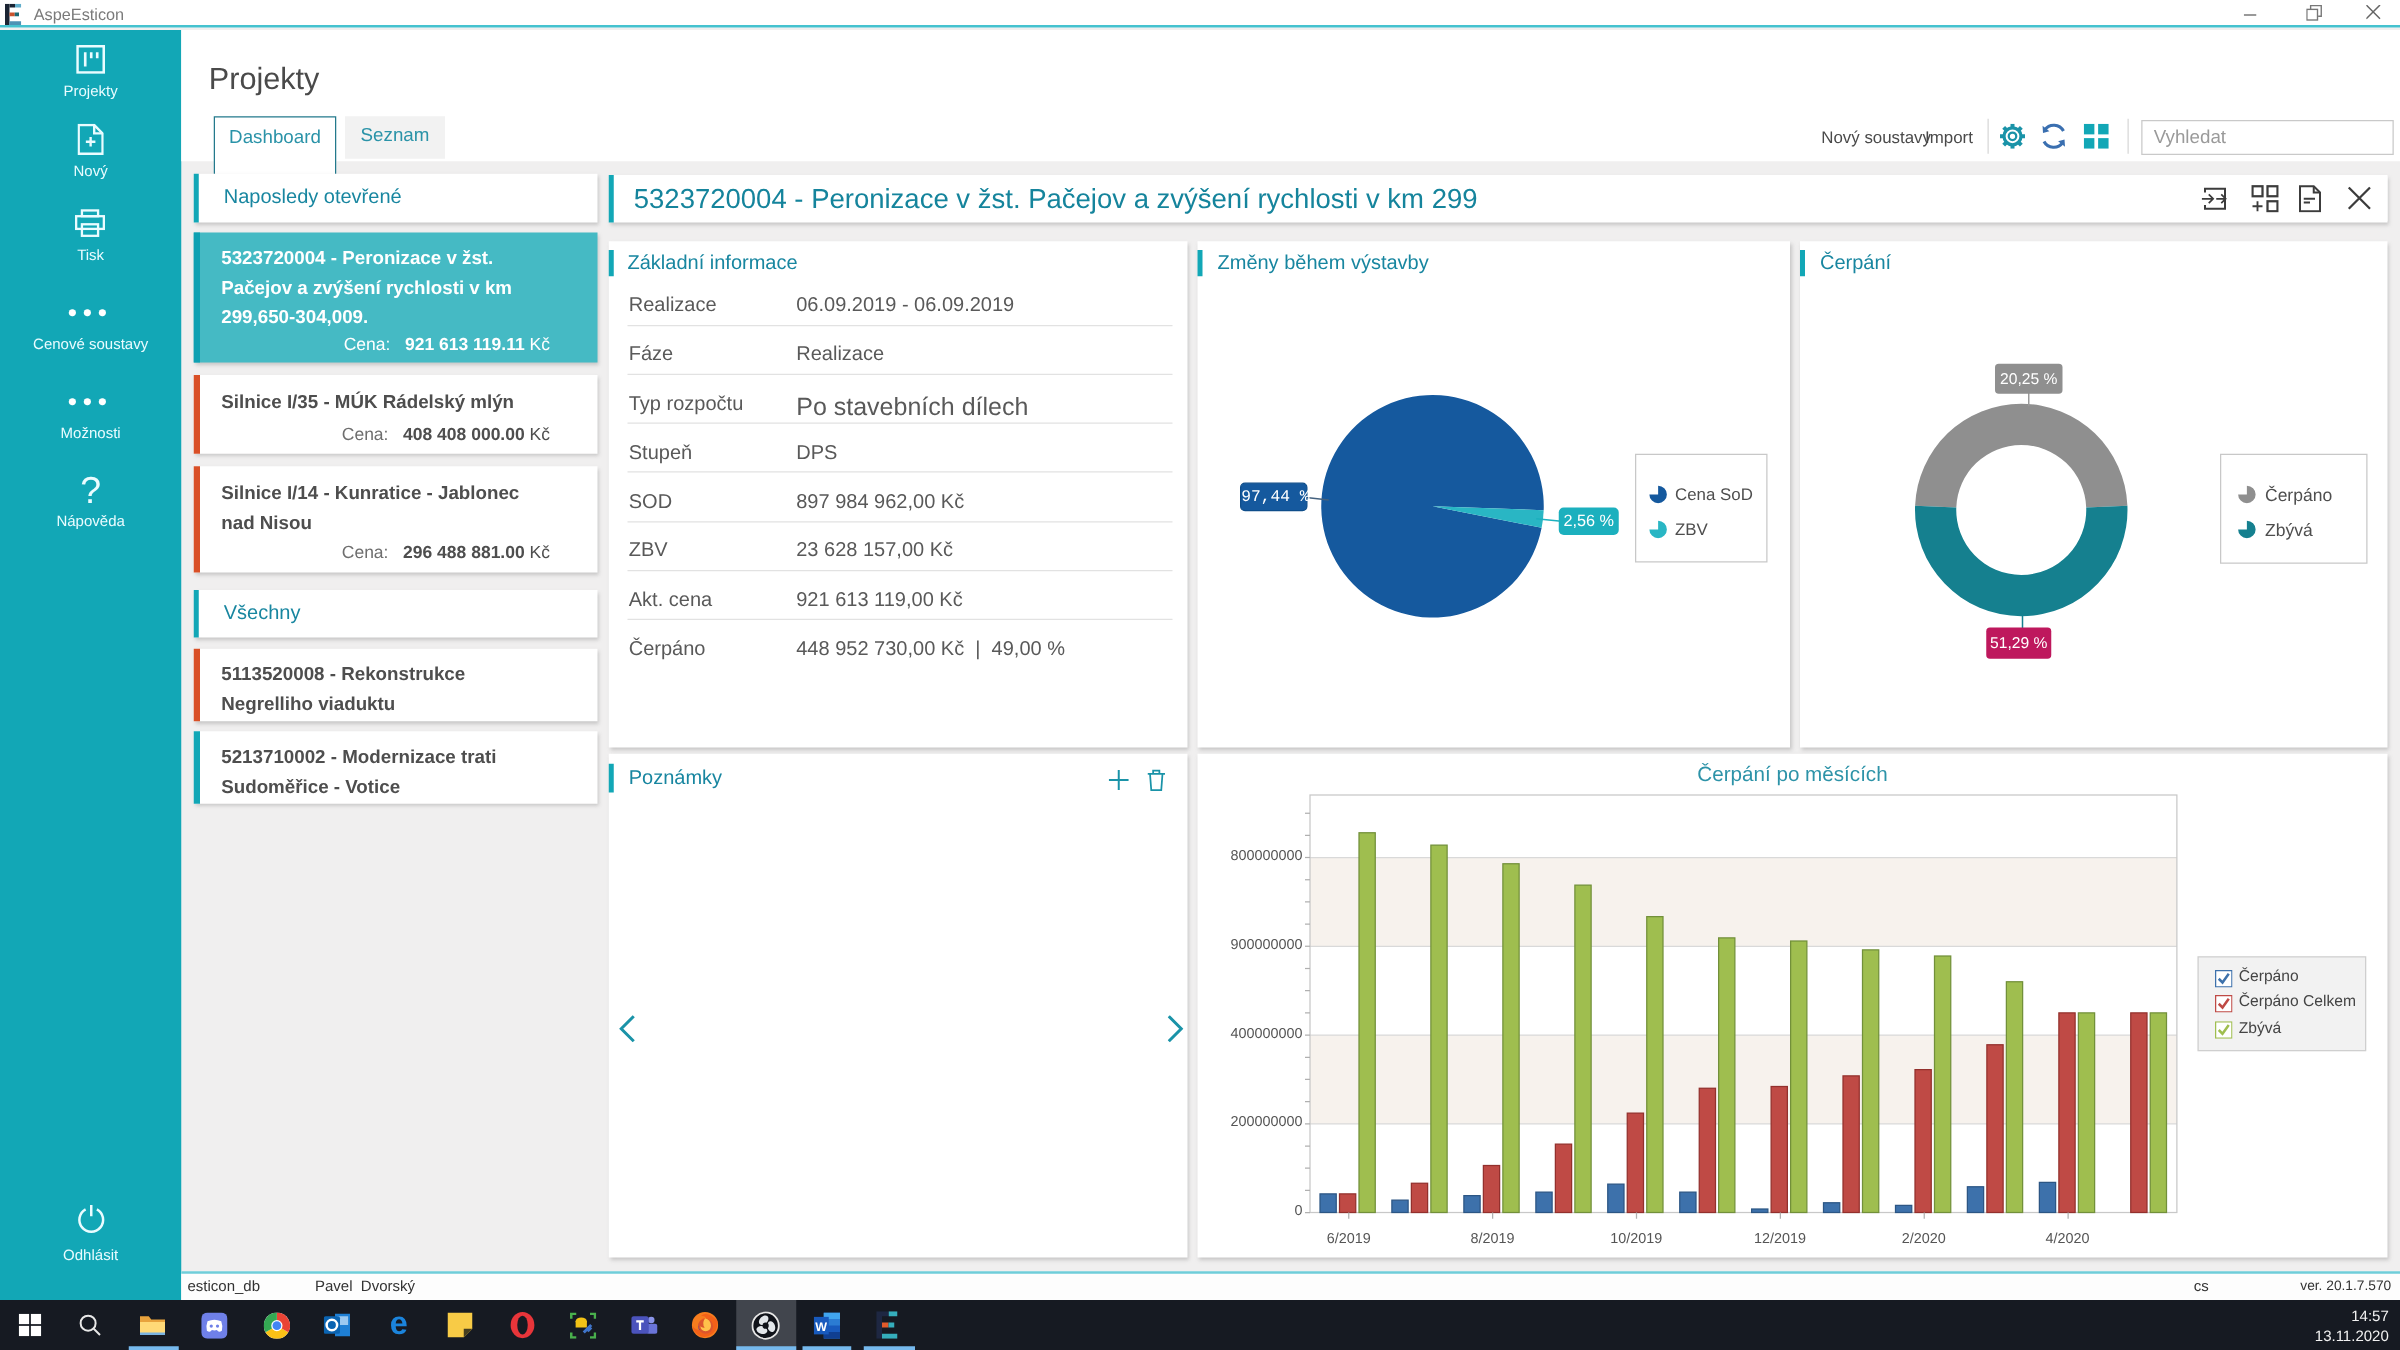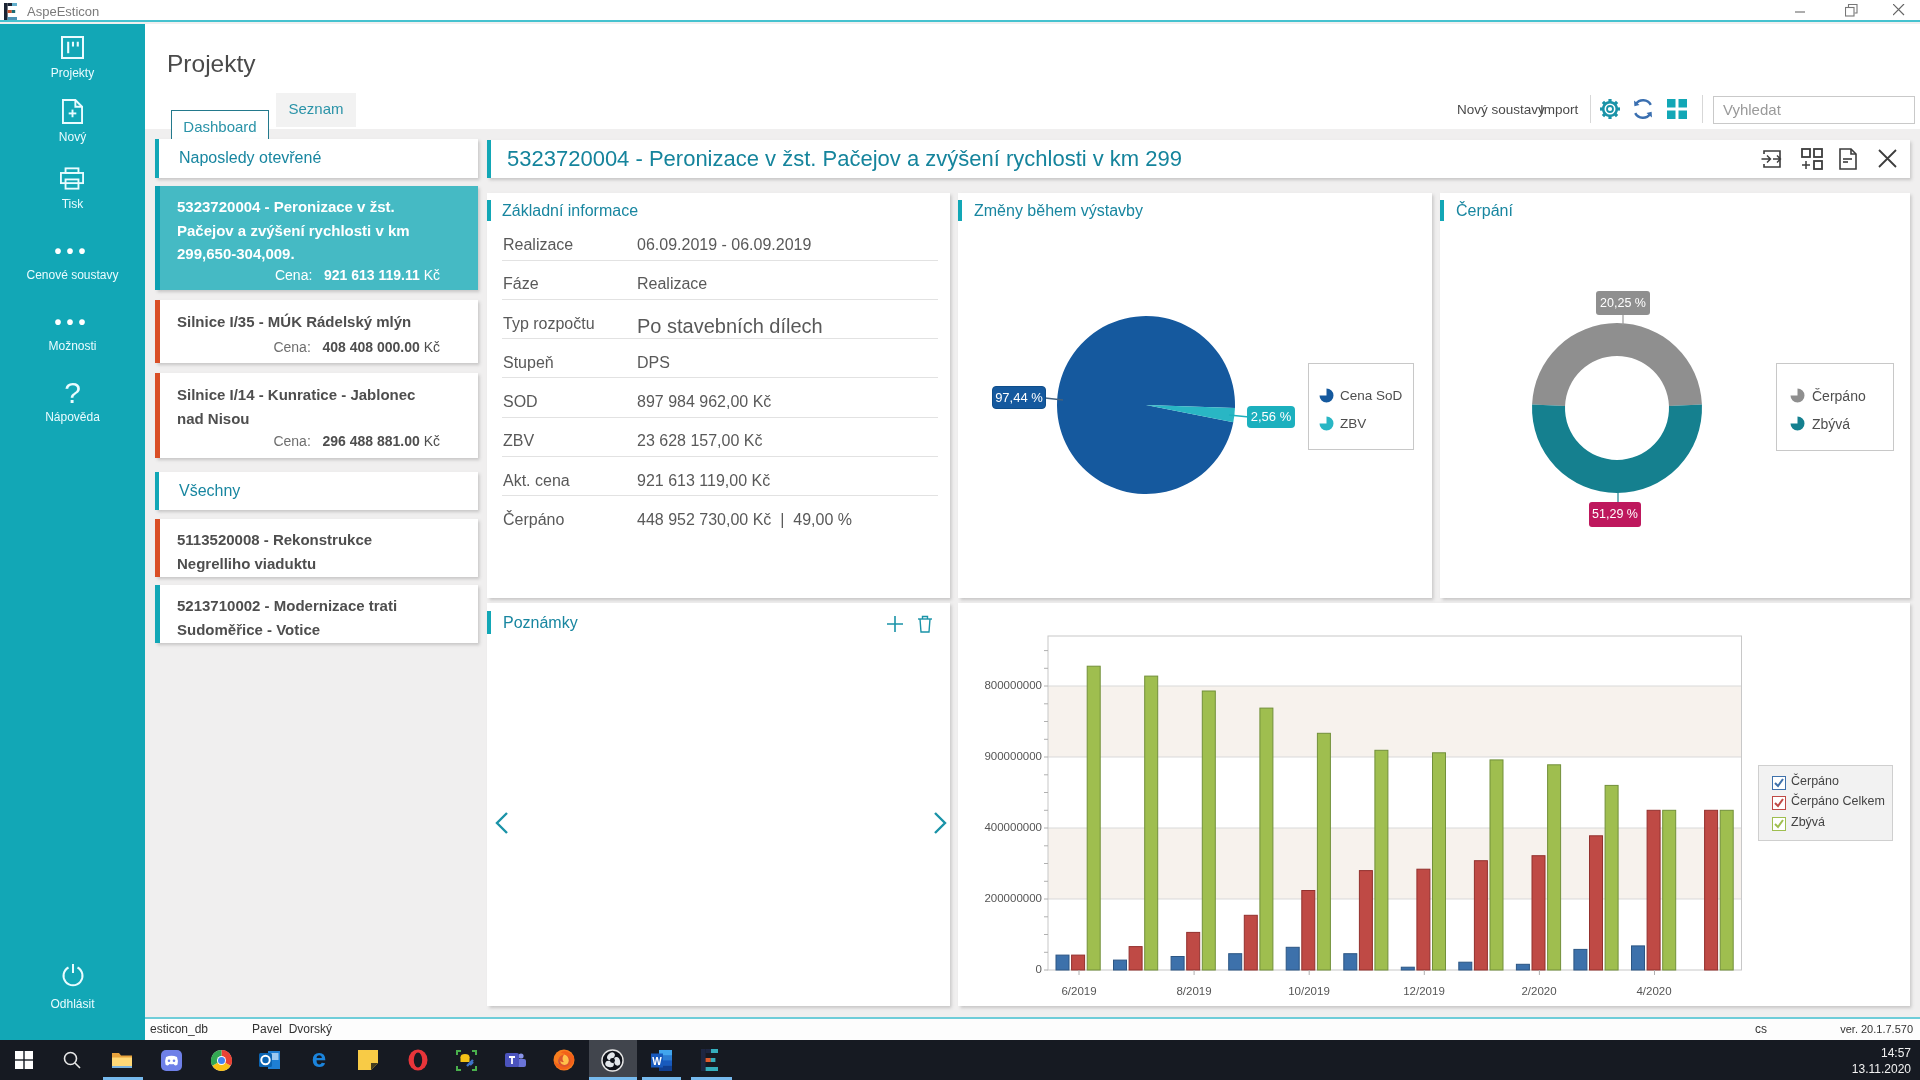--- a/index.html
+++ b/index.html
@@ -65,21 +65,21 @@
 <div class="abs" style="left:0;top:376px;width:145px;text-align:center;color:#eafcff;font-size:30px;font-weight:300;">?</div>
 <div class="abs" style="left:0;top:410px;width:145px;text-align:center;color:#eafcff;font-size:12px;">Nápověda</div>
 <svg class="abs" style="left:61px;top:963px;" width="24" height="24" viewBox="0 0 24 24" fill="none" stroke="#eafcff" stroke-width="2">
  <path d="M7.5,4.5 A9.5,9.5 0 1 0 16.5,4.5"></path>
  <line x1="12" y1="1" x2="12" y2="10"></line>
 </svg>
 <div class="abs" style="left:0;top:997px;width:145px;text-align:center;color:#eafcff;font-size:12px;">Odhlásit</div>
 
 <div class="abs" style="left:145px;top:24px;width:1775px;height:105px;background:#fff;"></div>
 <div class="abs nw" style="left:167px;top:50px;font-size:24.5px;color:#4a4a4a;">Projekty</div>
-<div class="abs nw" style="left:171px;top:110px;width:98px;height:50px;background:#fff;border:1px solid #23798c;color:#2a93a8;font-size:15px;line-height:32px;text-align:center;">Dashboard</div>
+<div class="abs nw" style="left:171px;top:93px;width:98px;height:50px;background:#fff;border:1px solid #23798c;color:#2a93a8;font-size:15px;line-height:32px;text-align:center;">Dashboard</div>
 <div class="abs nw" style="left:276px;top:93px;width:80px;height:34px;background:#f2f2f2;color:#2a93a8;font-size:15px;line-height:32px;text-align:center;">Seznam</div>
 <div class="abs nw" style="left:1457px;top:102px;font-size:13.5px;color:#4a4a4a;">Nový soustavy</div>
 <div class="abs nw" style="left:1540px;top:102px;font-size:13.5px;color:#4a4a4a;">Import</div>
 <div class="abs" style="left:1590px;top:95px;width:1px;height:28px;background:#d7d7d7;"></div>
 <svg class="abs" style="left:1600px;top:99px;" width="20" height="20" viewBox="0 0 20 20">
  <g fill="#1a93a8">
         <rect x="8.4" y="0" width="3.2" height="4"></rect>
         <rect x="8.4" y="16" width="3.2" height="4"></rect>
  <rect x="0" y="8.4" width="4" height="3.2"></rect>
         <rect x="16" y="8.4" width="4" height="3.2"></rect>
@@ -194,21 +194,21 @@
 <div class="abs" style="left:958px;top:200px;width:4px;height:21px;background:#12a7b6;"></div>
 <div class="abs tealtxt nw" style="left:974px;top:202px;font-size:16px;">Změny během výstavby</div>
 <svg class="abs" style="left:958px;top:193px;" width="474" height="405" viewBox="0 0 474 405">
 
 <path d="M188.0,212.0 L275.31,229.29 A89,89 0 1 1 276.95,215.11 Z" fill="#15599e"></path>
 <path d="M188.0,212.0 L276.95,215.11 A89,89 0 0 1 275.31,229.29 Z" fill="#29b6c4"></path>
 <line x1="87" y1="205" x2="105" y2="207" stroke="#44617e" stroke-width="1.3"></line>
 <line x1="271" y1="222" x2="291" y2="224" stroke="#1cb0be" stroke-width="1.3"></line>
 </svg>
 
-<div class="abs nw" style="left:992px;top:386px;width:54px;height:23px;background:#15599e;border:1px solid #0e4d8a;border-radius:4px;color:#fff;font-size:13px;text-align:center;line-height:21px;">97,44 %</div>
+<div class="abs nw" style="left:992px;top:386px;width:54px;height:23px;background:#15599e;border:1px solid #0e4d8a;border-radius:4px;color:#fff;font-size:13px;text-align:center;line-height:21px;font-family:Liberation Mono, monospace;">97,44 %</div>
 <div class="abs nw" style="left:1247px;top:406px;width:48px;height:22px;background:#1cb0be;border-radius:4px;color:#fff;font-size:13px;text-align:center;line-height:22px;">2,56 %</div>
 <div class="abs" style="left:1308px;top:363px;width:106px;height:87px;background:#fff;border:1px solid #c8c8c8;"></div>
 <svg class="abs" style="left:1319px;top:388px;" width="15" height="15" viewBox="0 0 15 15">
       <path d="M7.5,7.5 L7.5,0.5 A7,7 0 1 1 0.5,7.5 Z" fill="#15599e"></path>
     </svg>
 <div class="abs nw" style="left:1340px;top:388px;font-size:13.5px;color:#4e4e4e;">Cena SoD</div>
 <svg class="abs" style="left:1319px;top:416px;" width="15" height="15" viewBox="0 0 15 15">
       <path d="M7.5,7.5 L7.5,0.5 A7,7 0 1 1 0.5,7.5 Z" fill="#29b6c4"></path>
     </svg>
 <div class="abs nw" style="left:1340px;top:416px;font-size:13.5px;color:#4e4e4e;">ZBV</div>
@@ -248,20 +248,21 @@
       <path d="M4.5,4 V1.5 H9.5 V4"></path>
 </svg>
 <svg class="abs" style="left:495px;top:812px;" width="13" height="22" fill="none" stroke="#1a93a8" stroke-width="2.4">
       <path d="M12,1 L2,11 L12,21"></path>
     </svg>
 <svg class="abs" style="left:934px;top:812px;" width="13" height="22" fill="none" stroke="#1a93a8" stroke-width="2.4">
       <path d="M1,1 L11,11 L1,21"></path>
     </svg>
 
 <div class="card" style="left:958px;top:603px;width:952px;height:403px;"></div>
+<div class="abs" style="left:958px;top:611px;width:952px;text-align:center;font-size:16.5px;color:#2d93a8;">Čerpání po měsících</div>
 
 <svg class="abs" style="left:958px;top:603px;" width="952" height="403" viewBox="0 0 952 403">
       <rect x="90" y="83.0" width="693.5" height="71.0" fill="#f7f2ed"></rect>
       <rect x="90" y="225.0" width="693.5" height="71.0" fill="#f7f2ed"></rect>
       <line x1="90" y1="296.0" x2="783.5" y2="296.0" stroke="#d9d9d9" stroke-width="1"></line>
       <line x1="90" y1="225.0" x2="783.5" y2="225.0" stroke="#d9d9d9" stroke-width="1"></line>
       <line x1="90" y1="154.0" x2="783.5" y2="154.0" stroke="#d9d9d9" stroke-width="1"></line>
       <line x1="90" y1="83.0" x2="783.5" y2="83.0" stroke="#d9d9d9" stroke-width="1"></line>
       <rect x="90" y="33" width="693.5" height="334" fill="none" stroke="#c8c8c8" stroke-width="1"></rect>
       <line x1="86" y1="367.0" x2="90" y2="367.0" stroke="#b0b0b0" stroke-width="1"></line>

